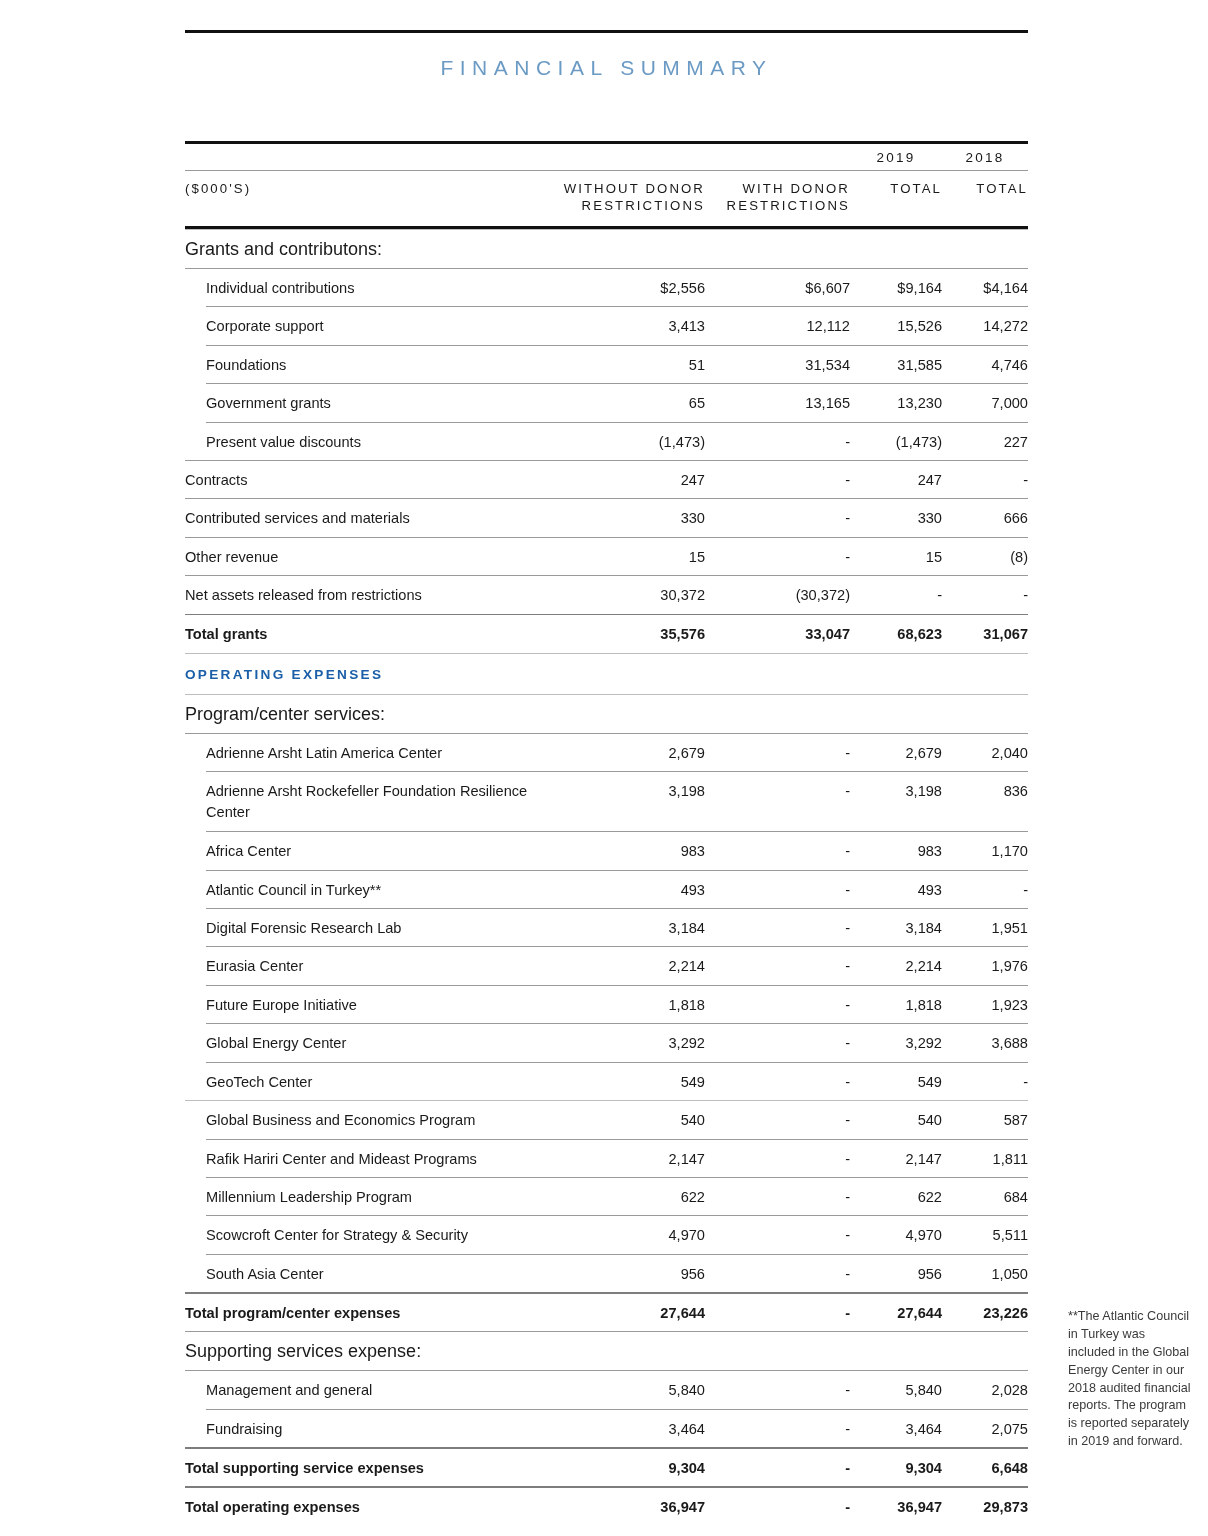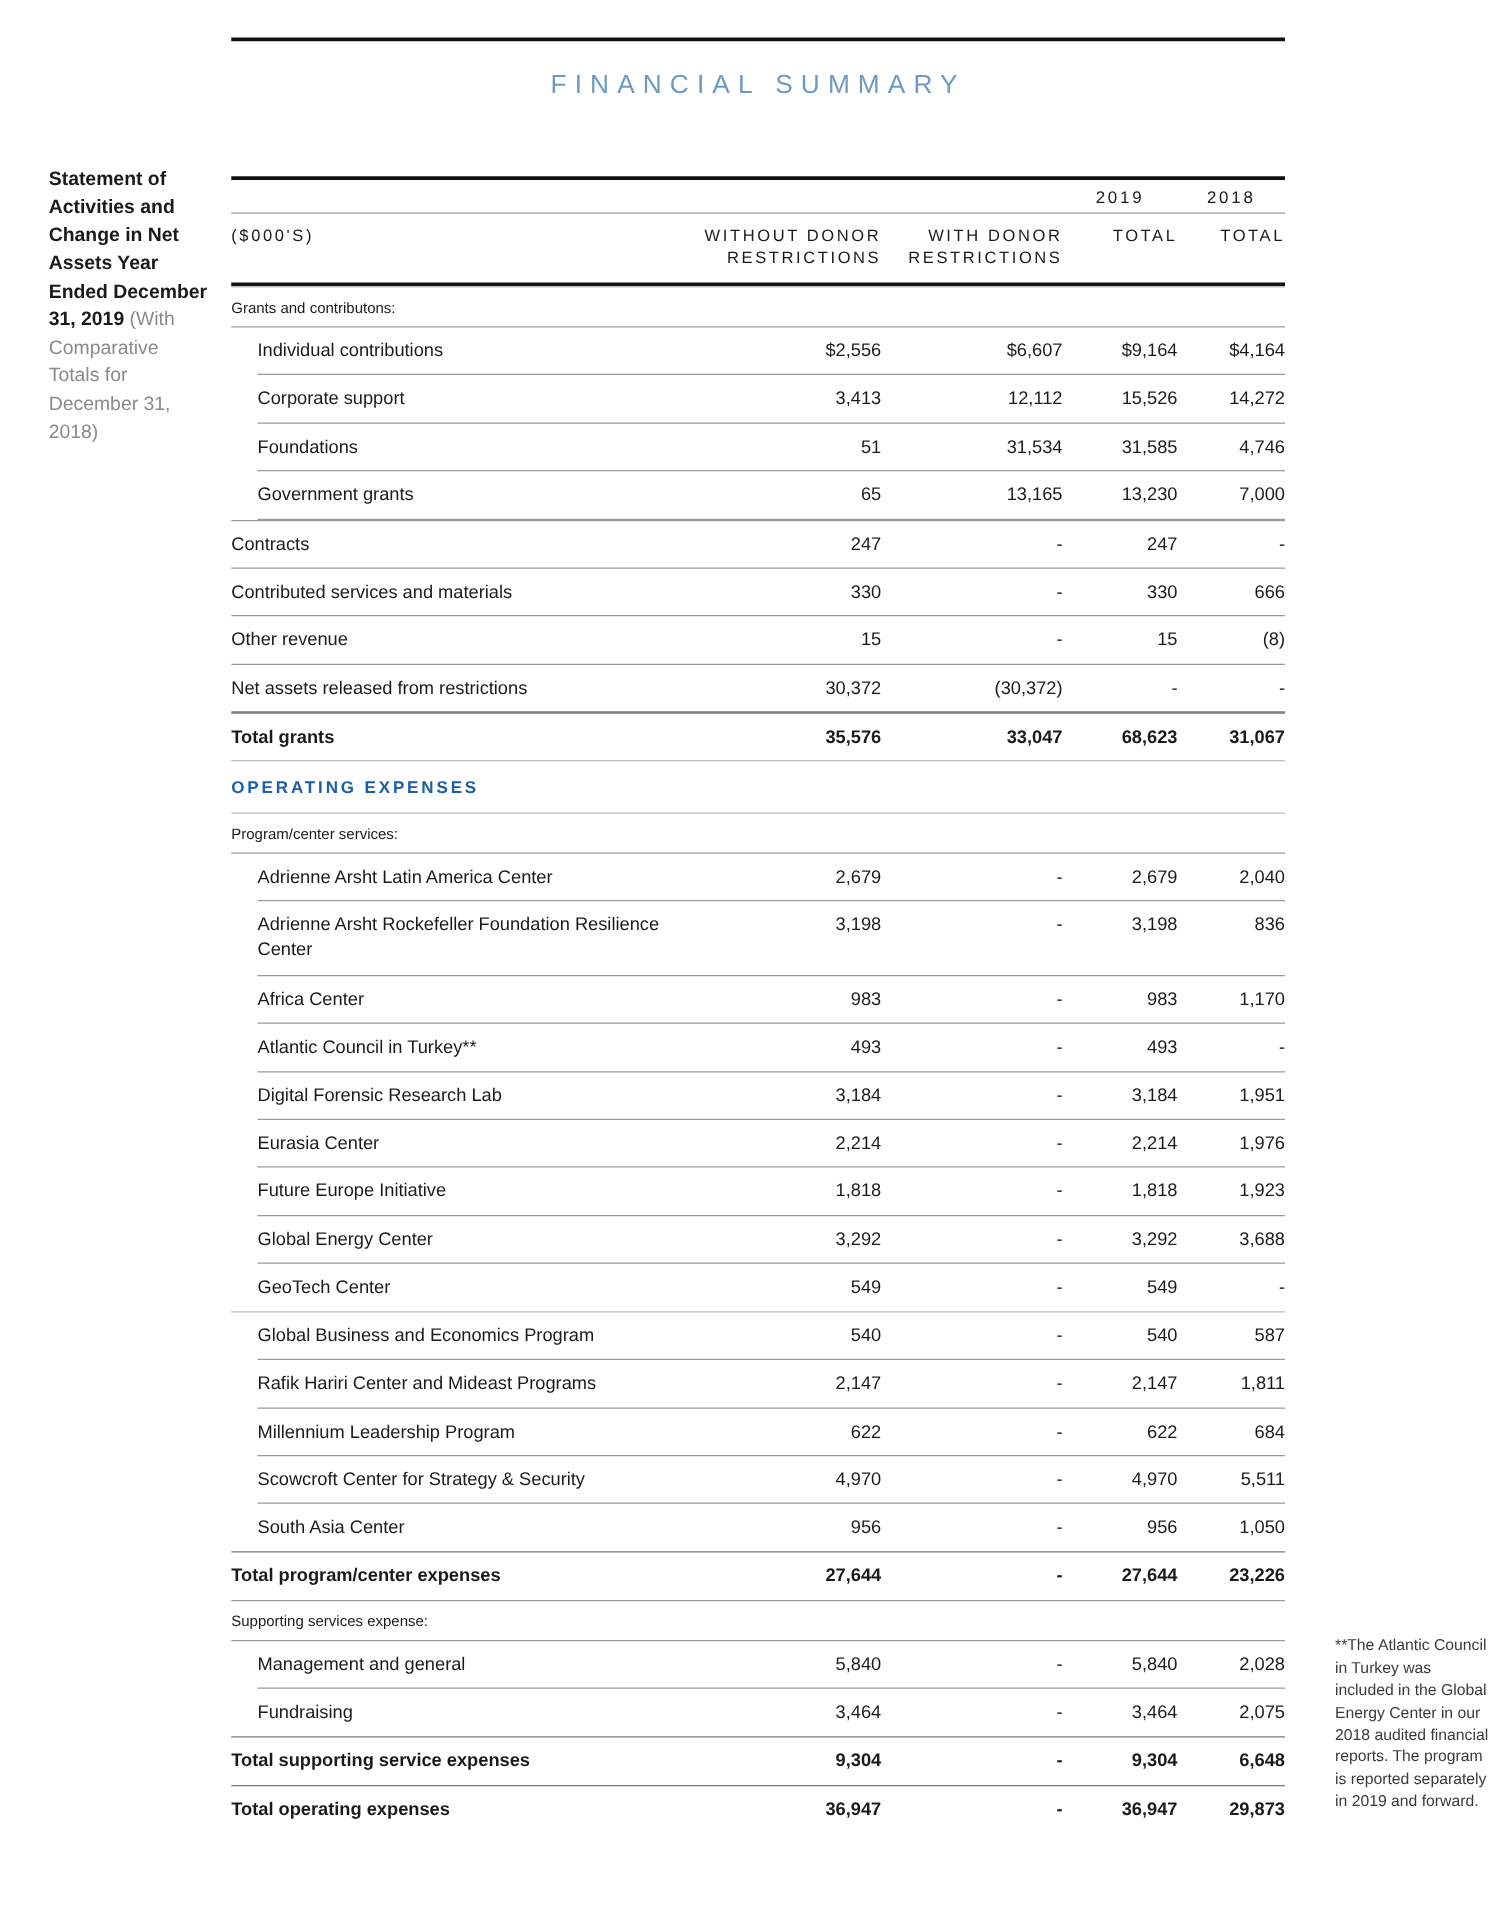--- a/index.html
+++ b/index.html
@@ -154,21 +154,21 @@
     color: #1a5fa8;
     font-size: 13.6px;
     font-weight: 700;
     letter-spacing: 2.3px;
     padding: 11px 0 10px 0;
     line-height: 1.42;
   }
 
   
   .sub-head td {
-    font-size: 12px;
+    font-size: 18px;
     padding: 9px 0 8px 0;
     color: #1a1a1a;
   }
 
   
   tr.drow td {
     font-size: 14.6px;
     padding: 9px 0 8px 0;
     color: #1a1a1a;
     line-height: 1.4;
@@ -184,23 +184,20 @@
 </head>
 <body>
 
 <div class="page">
 
   <div class="title-band">
     <div class="rule-heavy"></div>
     <div class="doc-title">FINANCIAL SUMMARY</div>
   </div>
 
-  <div class="sidebar-caption">
-    <span class="strong">Statement of Activities and Change in Net Assets Year Ended December 31, 2019 </span><span>(With Comparative Totals for December 31, 2018)</span>
-  </div>
 
   <div class="footnote">**The Atlantic Council in Turkey was included in the Global Energy Center in our 2018 audited financial reports. The program is reported separately in 2019 and forward.</div>
 
   <div class="table-wrap">
     <table class="fin">
       <colgroup>
         <col class="c-label">
           <col class="c-wo">
           <col class="c-w">
           <col class="c-t19">
@@ -302,20 +299,27 @@
           <td class="num">13,165</td>
           <td class="num">13,230</td>
           <td class="num">7,000</td>
         </tr>
         <tr class="sep-thin">
             <td colspan="5">
               <div class="line indent"></div>
             </td>
           </tr>
 
+        <tr class="drow">
+          <td class="lbl ind">Present value discounts</td>
+          <td class="num">(1,473)</td>
+          <td class="num">-</td>
+          <td class="num">(1,473)</td>
+          <td class="num">227</td>
+        </tr>
         <tr class="sep-thin">
             <td colspan="5">
               <div class="line"></div>
             </td>
           </tr>
 
         <tr class="drow">
           <td class="lbl">Contracts</td>
           <td class="num">247</td>
           <td class="num">-</td>

